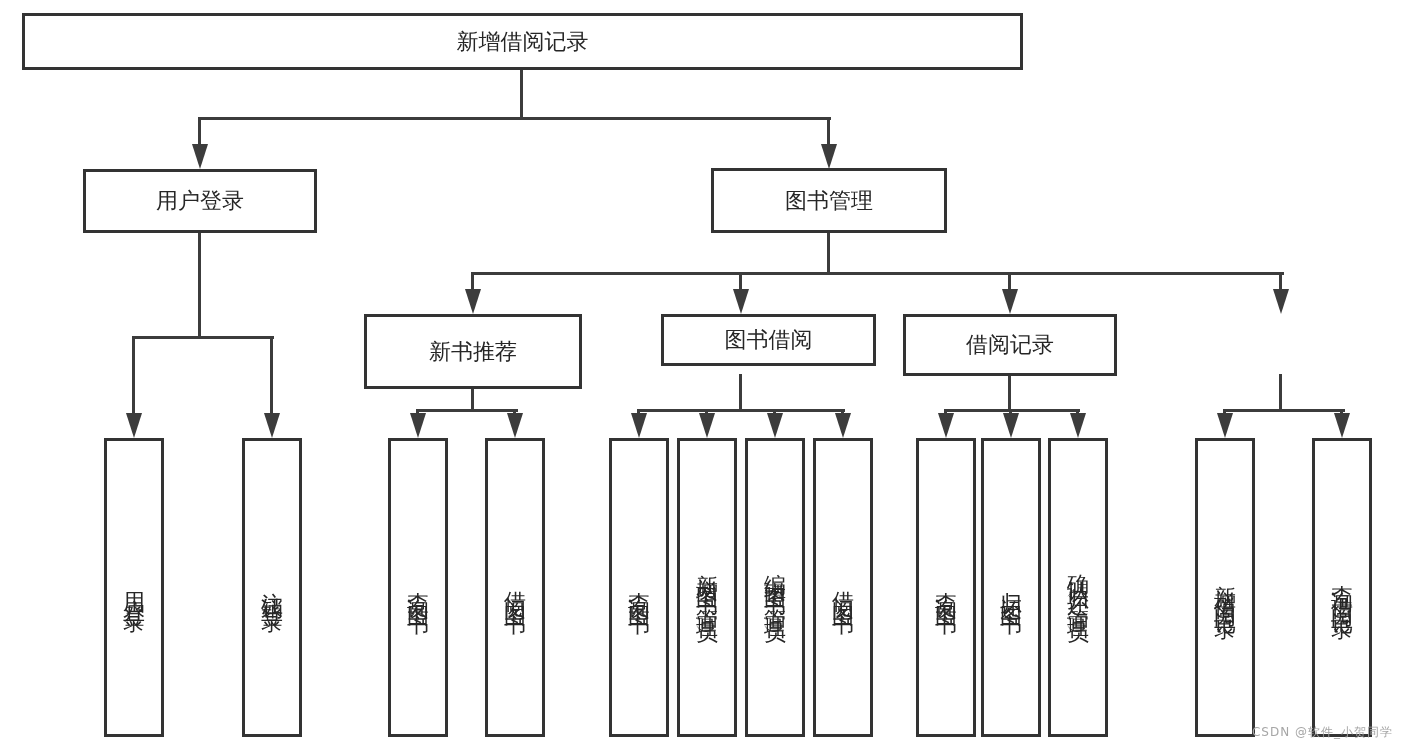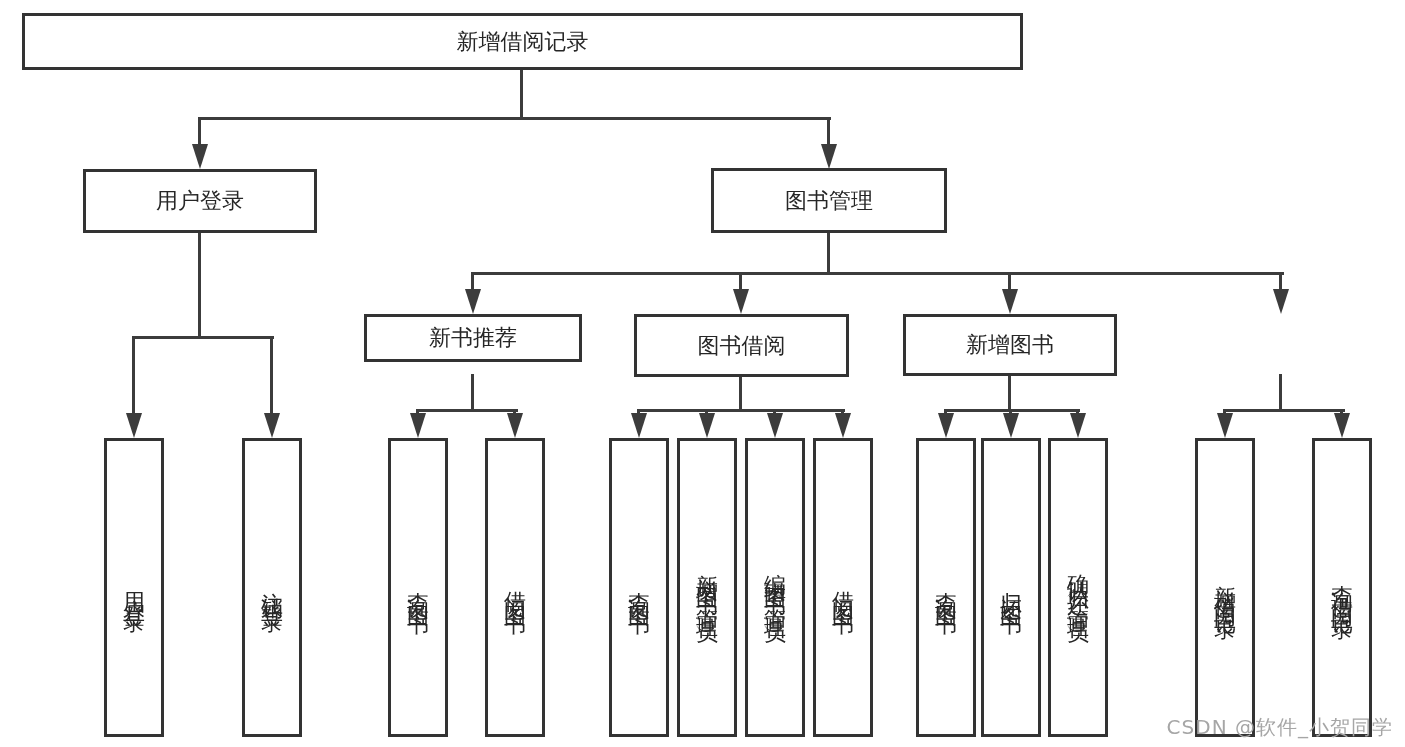--- a/index.html
+++ b/index.html
@@ -24,21 +24,21 @@
   .ln{position:absolute;background:var(--line,#3c3c3c);}
   .ar{
     position:absolute;width:0;height:0;
     border-left:8px solid transparent;
     border-right:8px solid transparent;
     border-top:25px solid var(--line,#3c3c3c);
   }
   .watermark{
     position:absolute;right:12px;bottom:6px;
     color:var(--watermark,#a6a6a6);
-    font-size:20px;letter-spacing:1px;z-index:5;
+    font-size:12px;letter-spacing:1px;z-index:5;
   }
 </style>
 </head>
 <body>
 
 <div class="canvas">
 
   <div class="ln" style="left:520px;top:68px;width:3px;height:52px"></div>
   <div class="ln" style="left:198px;top:117px;width:633px;height:3px"></div>
   <div class="ln" style="left:198px;top:117px;width:3px;height:29px"></div>
@@ -103,28 +103,28 @@
     <span>新增借阅记录</span>
   </div>
 
   <div class="box" style="left:83px;top:169px;width:234px;height:64px">
     <span>用户登录</span>
   </div>
   <div class="box" style="left:711px;top:168px;width:236px;height:65px">
     <span>图书管理</span>
   </div>
 
-  <div class="box" style="left:364px;top:314px;width:218px;height:48px">
+  <div class="box" style="left:364px;top:314px;width:218px;height:75px">
     <span>新书推荐</span>
   </div>
-  <div class="box" style="left:634px;top:314px;width:215px;height:63px">
+  <div class="box" style="left:661px;top:314px;width:215px;height:52px">
     <span>图书借阅</span>
   </div>
   <div class="box" style="left:903px;top:314px;width:214px;height:62px">
-    <span>新增图书</span>
+    <span>借阅记录</span>
   </div>
 
   <div class="box" style="left:104px;top:438px;width:60px;height:299px">
     <span class="vtxt">用户登录</span>
   </div>
   <div class="box" style="left:242px;top:438px;width:60px;height:299px">
     <span class="vtxt">注销登录</span>
   </div>
 
   <div class="box" style="left:388px;top:438px;width:60px;height:299px">

